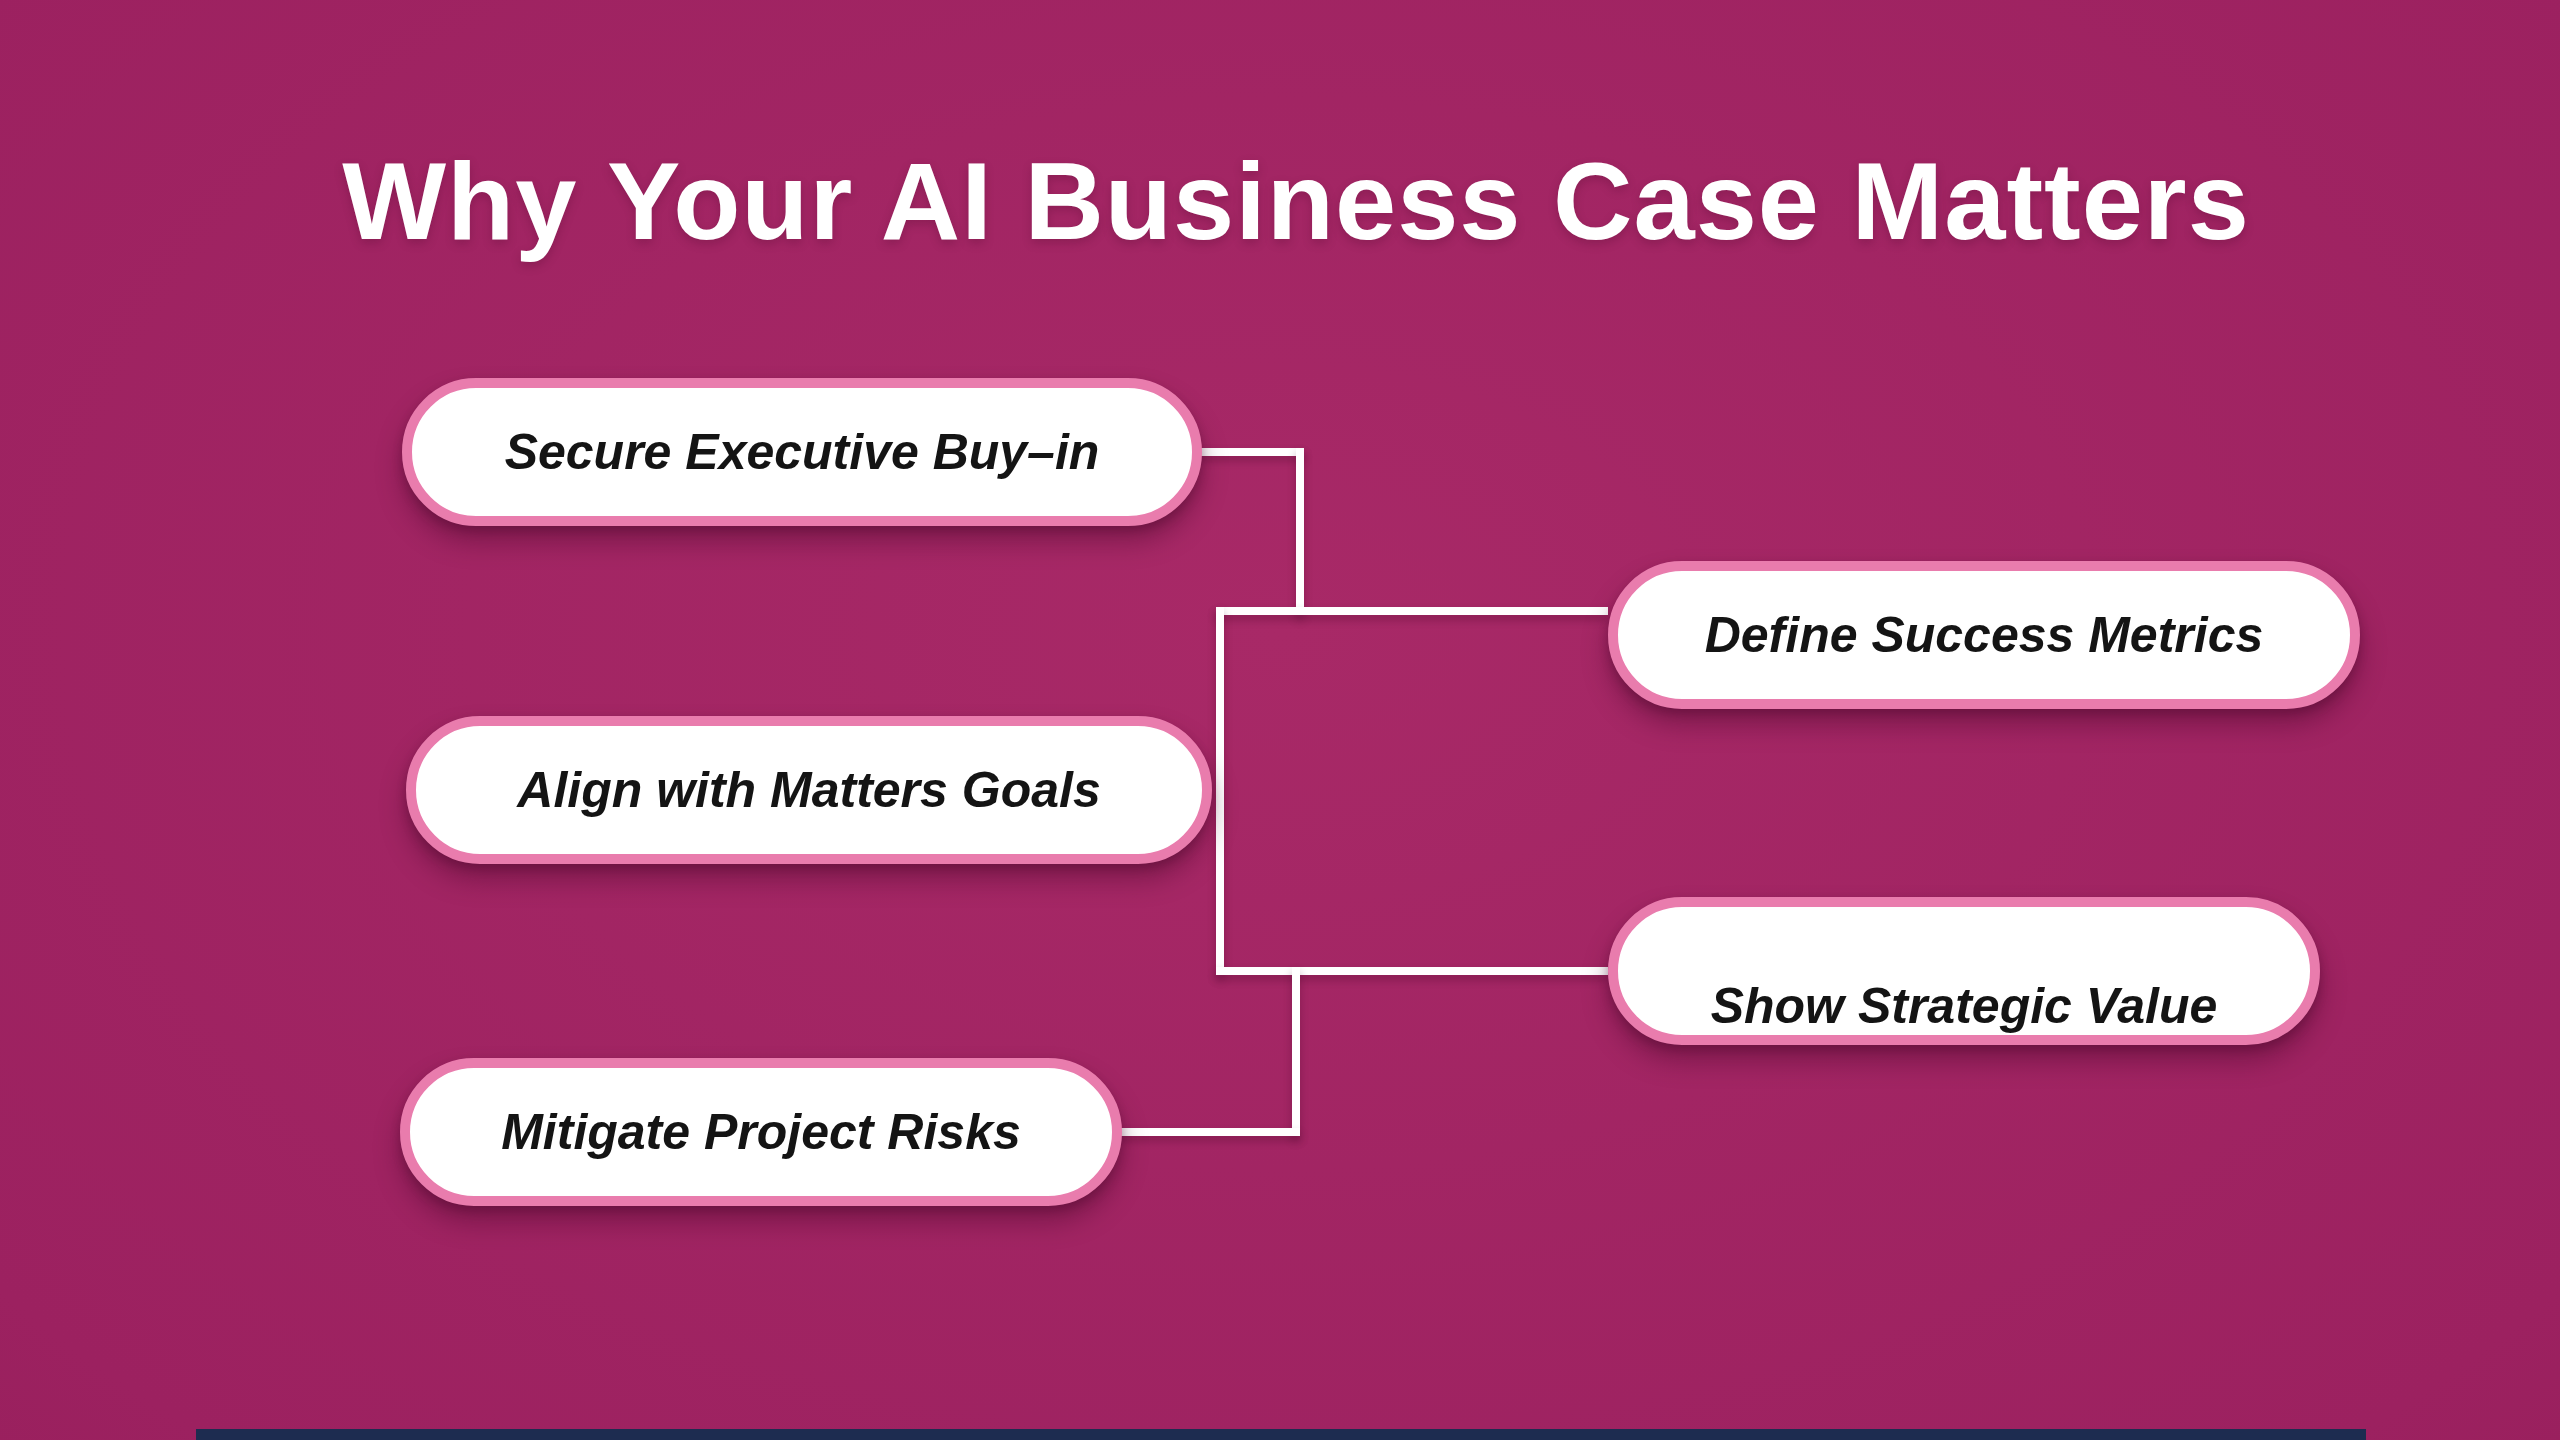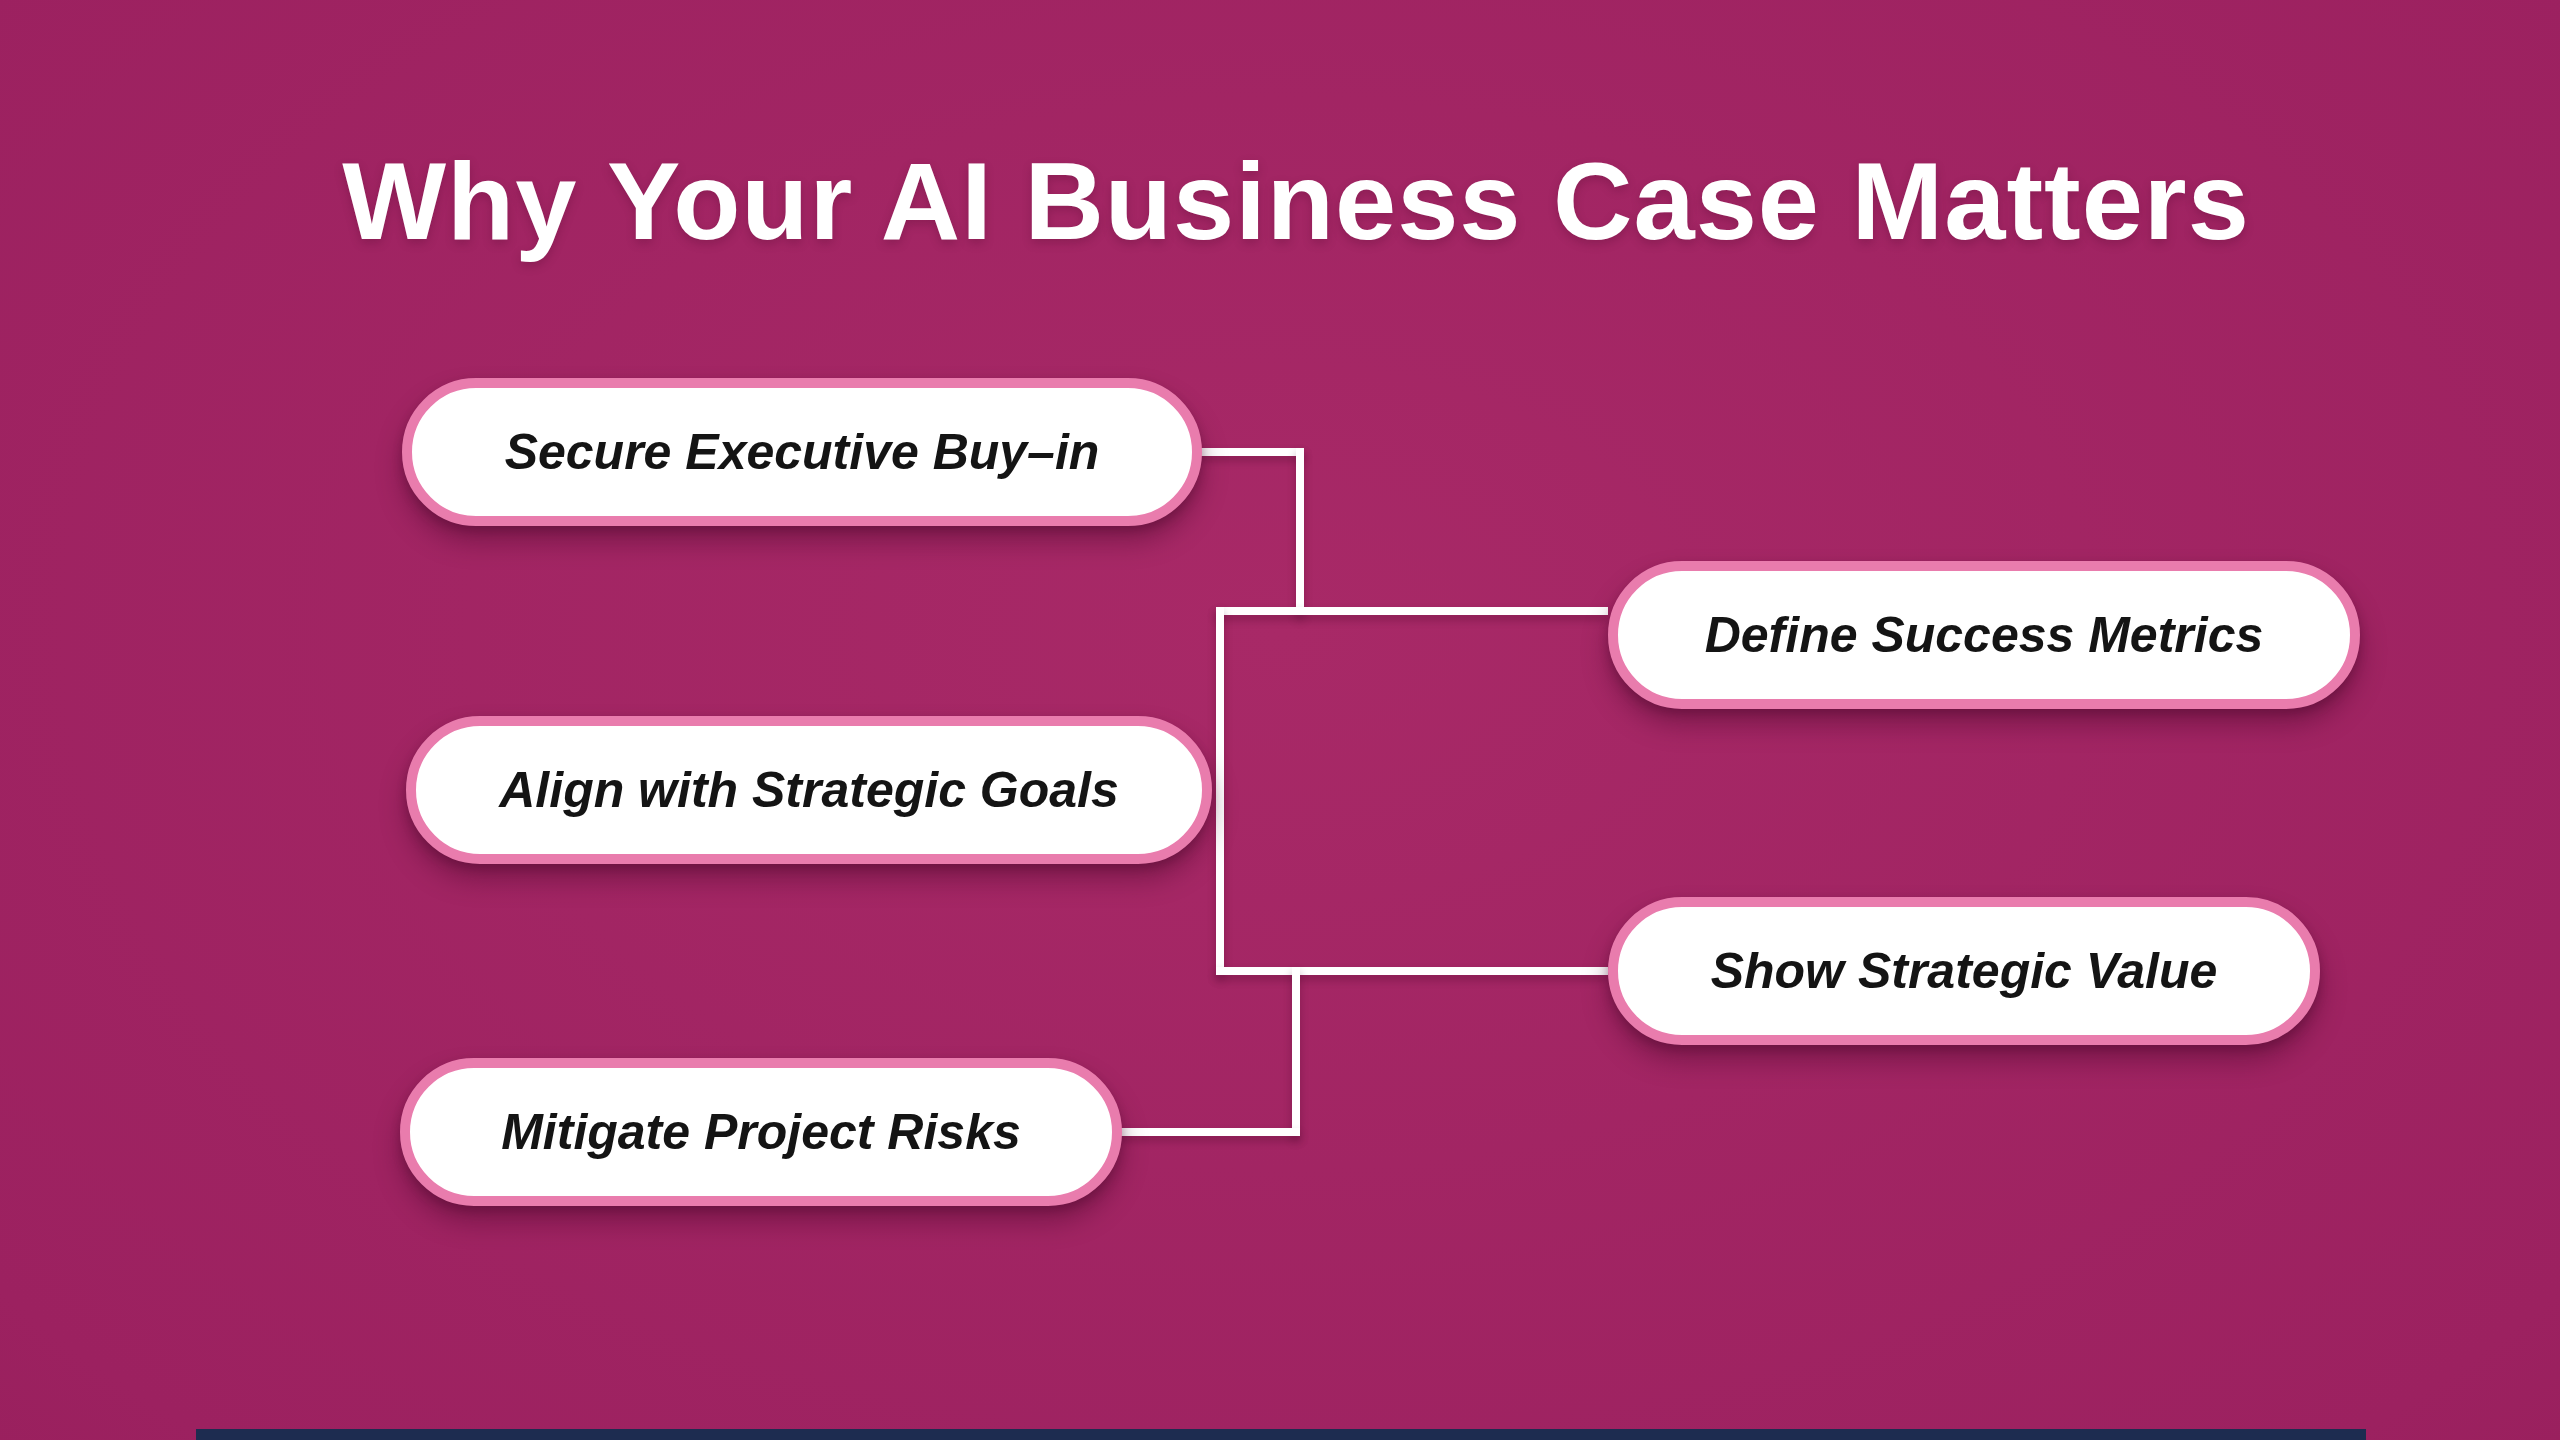--- a/index.html
+++ b/index.html
@@ -48,21 +48,21 @@
     color: var(--node-text);
     box-shadow: 0 16px 26px rgba(62, 6, 36, 0.38), 0 5px 10px rgba(62, 6, 36, 0.28);
     white-space: nowrap;
     z-index: 2;
     font-style: italic;
   }
 
   .node-1 { left: 402px;  top: 378px;  width: 800px; }
   .node-2 { left: 1608px; top: 537px;  width: 752px; margin-top: 24px; }
   .node-3 { left: 406px;  top: 716px;  width: 806px; }
-  .node-4 { left: 1608px; top: 897px;  width: 712px; }
+  .node-4 { left: 1608px; top: 897px;  width: 712px; align-items: flex-end; }
   .node-5 { left: 400px;  top: 1058px; width: 722px; }
 
   .connector {
     position: absolute;
     background: var(--connector);
     box-shadow: 0 5px 8px rgba(62, 6, 36, 0.30);
     z-index: 1;
   }
   .conn-h1 { left: 1198px; top: 448px;  width: 106px; height: 8px; }
   .conn-v1 { left: 1296px; top: 448px;  width: 8px;   height: 167px; }
@@ -89,21 +89,21 @@
 
 <div class="node node-1">
   <span>Secure Executive Buy–in</span>
 </div>
 
 <div class="node node-2">
   <span>Define Success Metrics</span>
 </div>
 
 <div class="node node-3">
-  <span>Align with Strategic Goals</span>
+  <span>Align with Matters Goals</span>
 </div>
 
 <div class="node node-4">
   <span>Show Strategic Value</span>
 </div>
 
 <div class="node node-5">
   <span>Mitigate Project Risks</span>
 </div>
 

